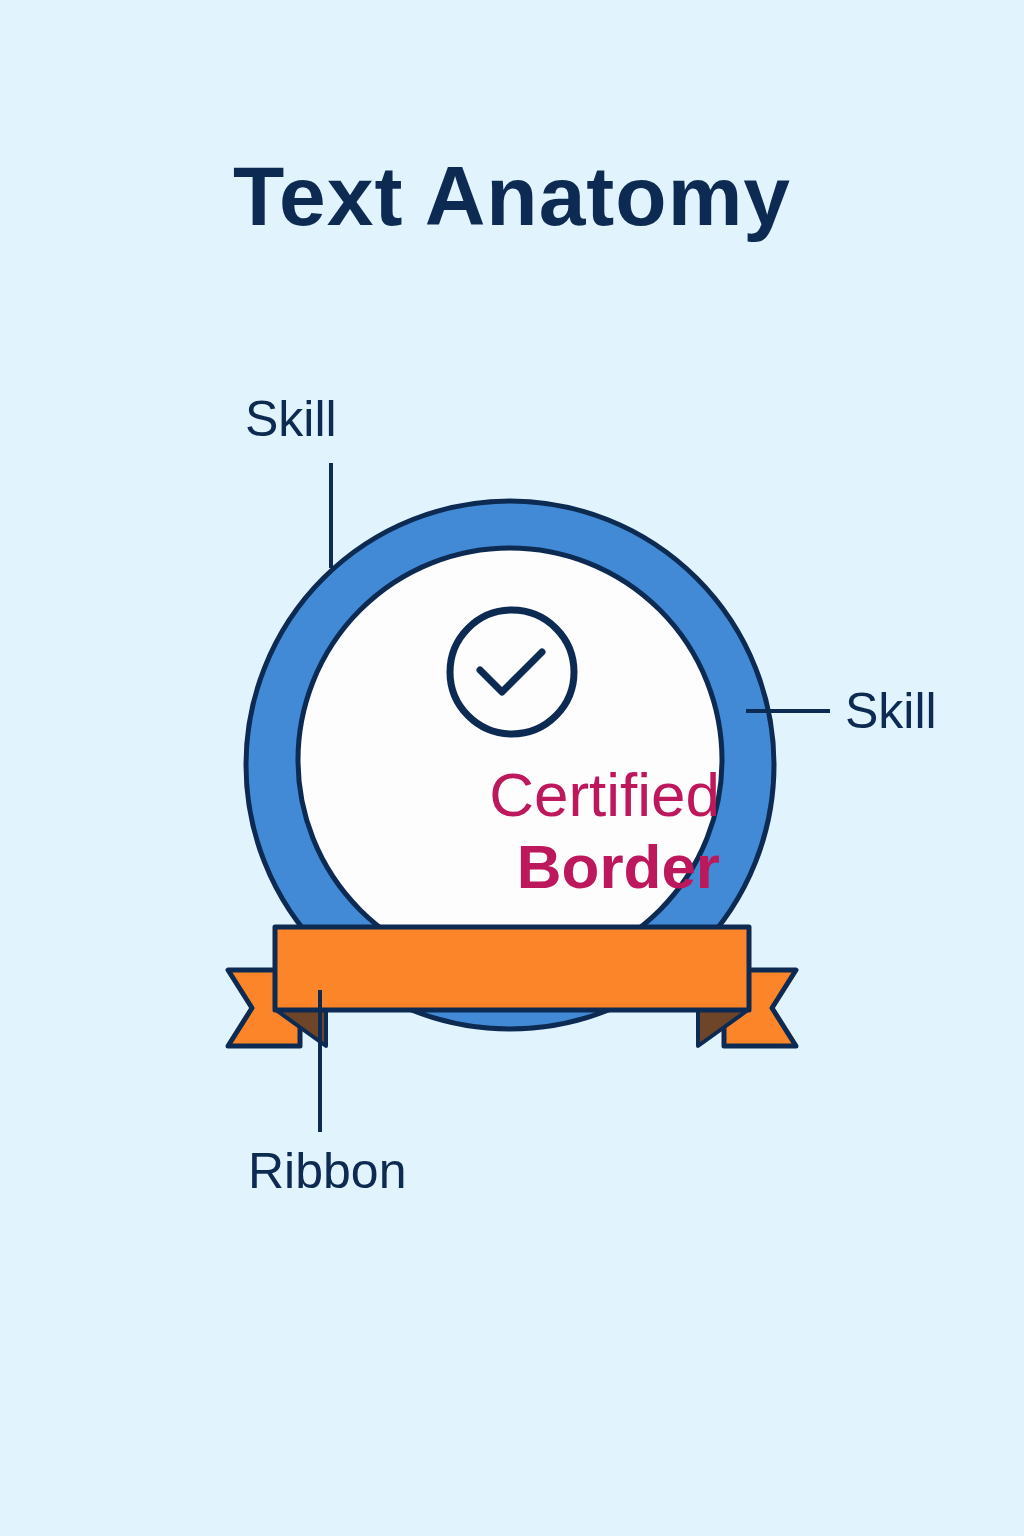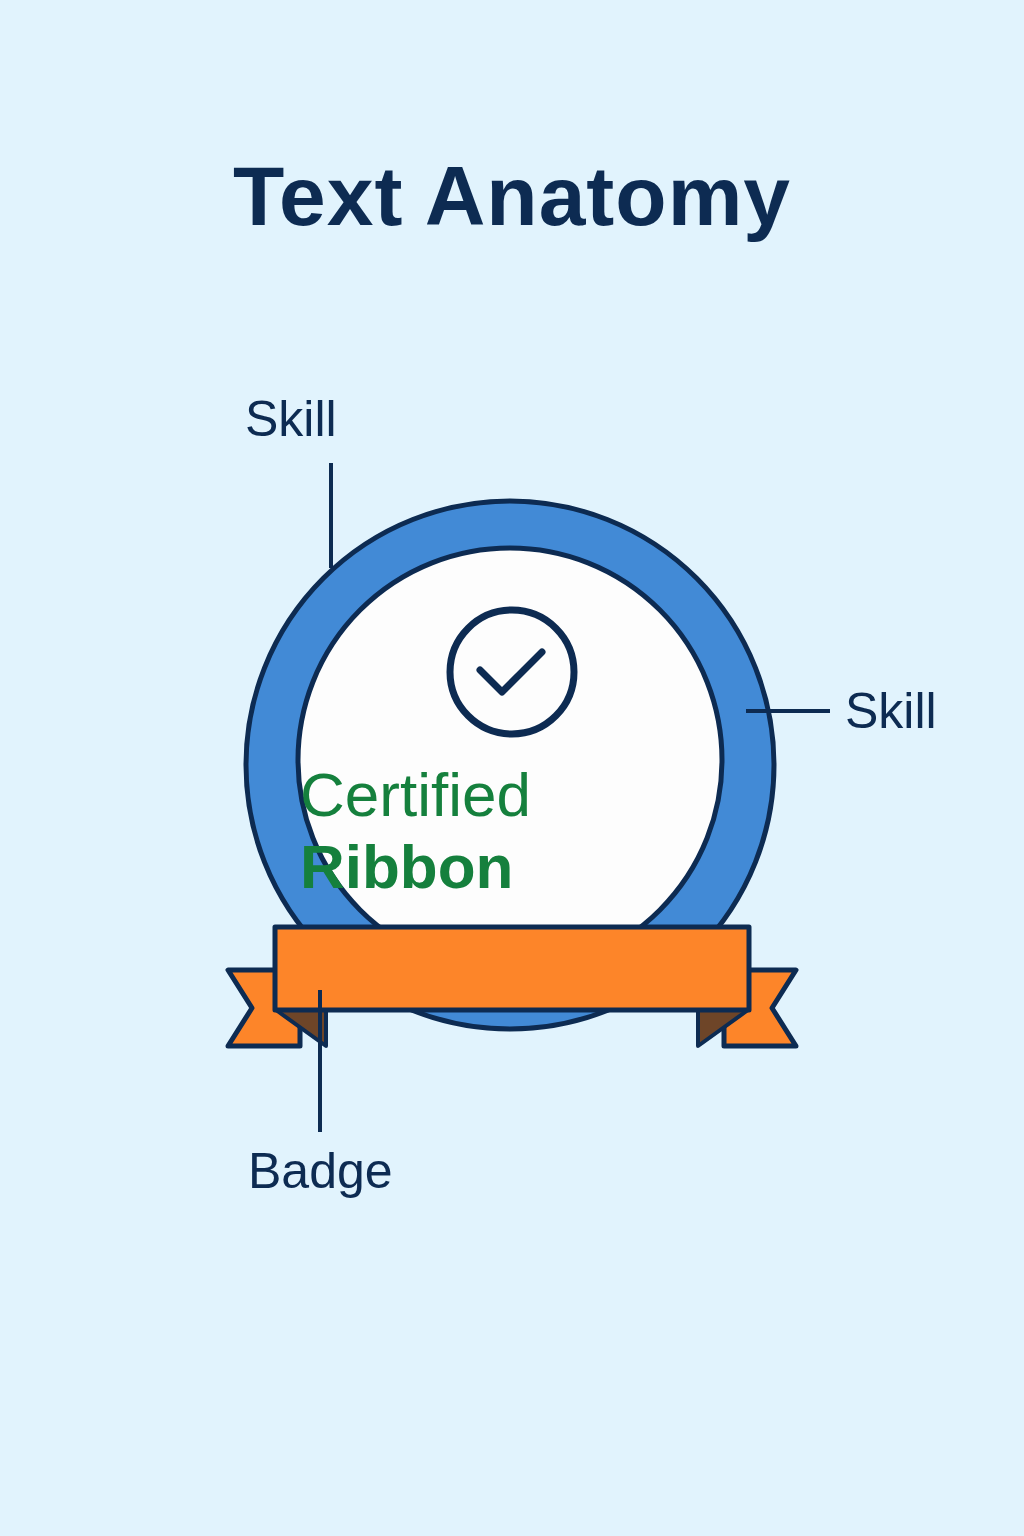--- a/index.html
+++ b/index.html
@@ -16,22 +16,22 @@
     letter-spacing: 1px; color: #0d2b52;
   }
   .label {
     position: absolute; font-size: 50px; color: #0d2b52;
   }
   #lbl-border { left: 245px; top: 390px; }
   #lbl-text { left: 845px; top: 682px; }
   #lbl-ribbon { left: 248px; top: 1142px; }
   svg.diagram { position: absolute; left: 0; top: 0; }
   .badge-text {
-    position: absolute; left: 300px; width: 420px; text-align: left;
-    font-size: 62px; color: #15803d; line-height: 70px;
+    position: absolute; left: 300px; width: 420px; text-align: right;
+    font-size: 62px; color: #be185d; line-height: 70px;
   }
   #badge-line1 { top: 760px; }
   #badge-line2 { top: 832px; font-weight: bold; }
 </style>
 </head>
 <body>
 
 <div class="title">Text Anatomy</div>
 
 <svg class="diagram" width="1024" height="1536" viewBox="0 0 1024 1536">
@@ -57,17 +57,17 @@
     <polygon points="796,970 724,970 724,1046 796,1046 772,1008" fill="#fd8529" stroke="#0d2b52" stroke-width="5" stroke-linejoin="round"></polygon>
     <polygon points="748,1010 698,1010 698,1046" fill="#6e4528" stroke="#0d2b52" stroke-width="4" stroke-linejoin="round"></polygon>
   </g>
 
   <rect x="275" y="927" width="474" height="83" fill="#fd8529" stroke="#0d2b52" stroke-width="5" stroke-linejoin="round"></rect>
 
   <line x1="320" y1="990" x2="320" y2="1132" stroke="#0d2b52" stroke-width="4"></line>
 </svg>
 
 <div class="badge-text" id="badge-line1">Certified</div>
-<div class="badge-text" id="badge-line2">Ribbon</div>
+<div class="badge-text" id="badge-line2">Border</div>
 
 <div class="label" id="lbl-border">Skill</div>
 <div class="label" id="lbl-text">Skill</div>
-<div class="label" id="lbl-ribbon">Badge</div>
+<div class="label" id="lbl-ribbon">Ribbon</div>
 
 </body></html>

